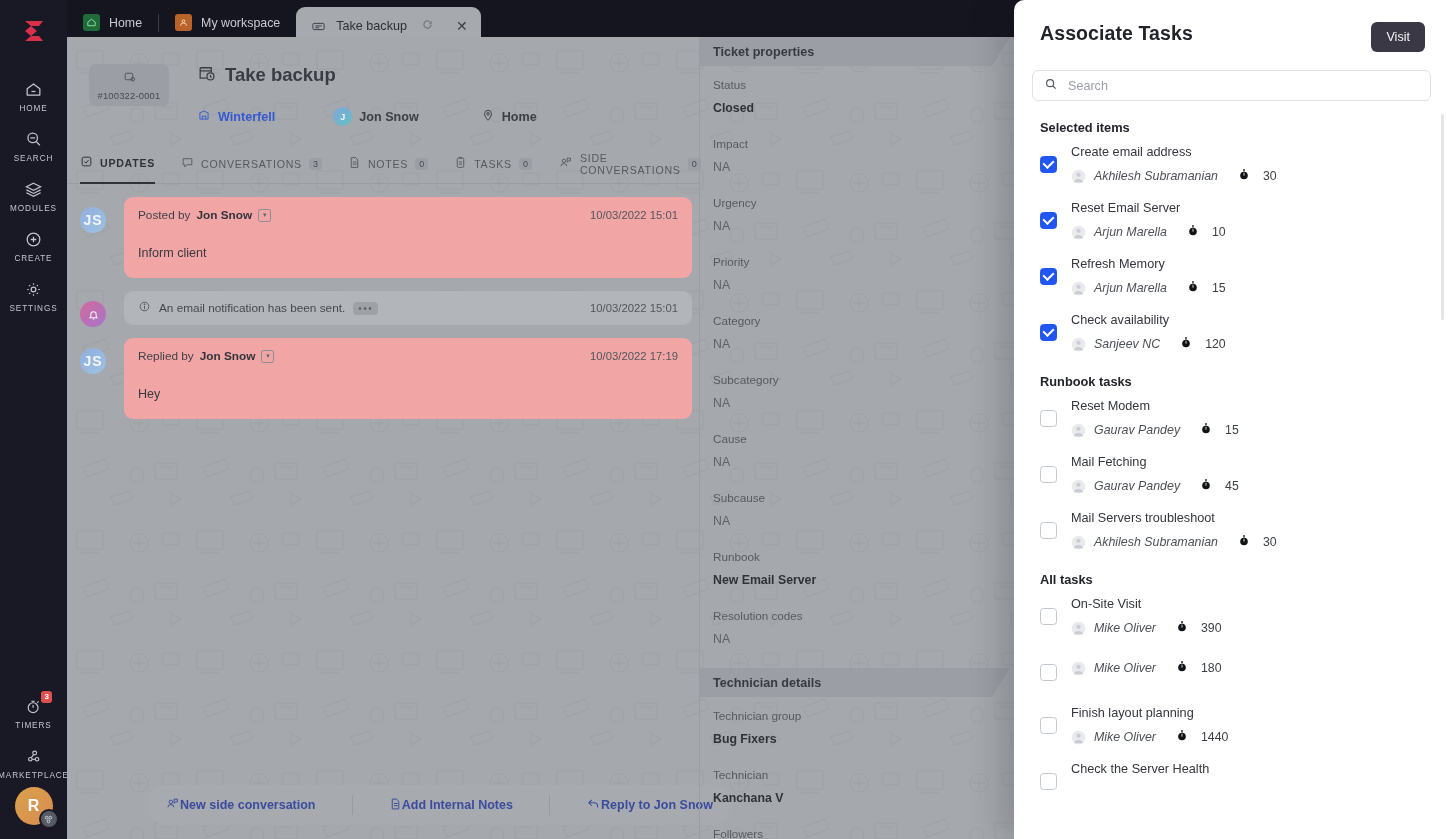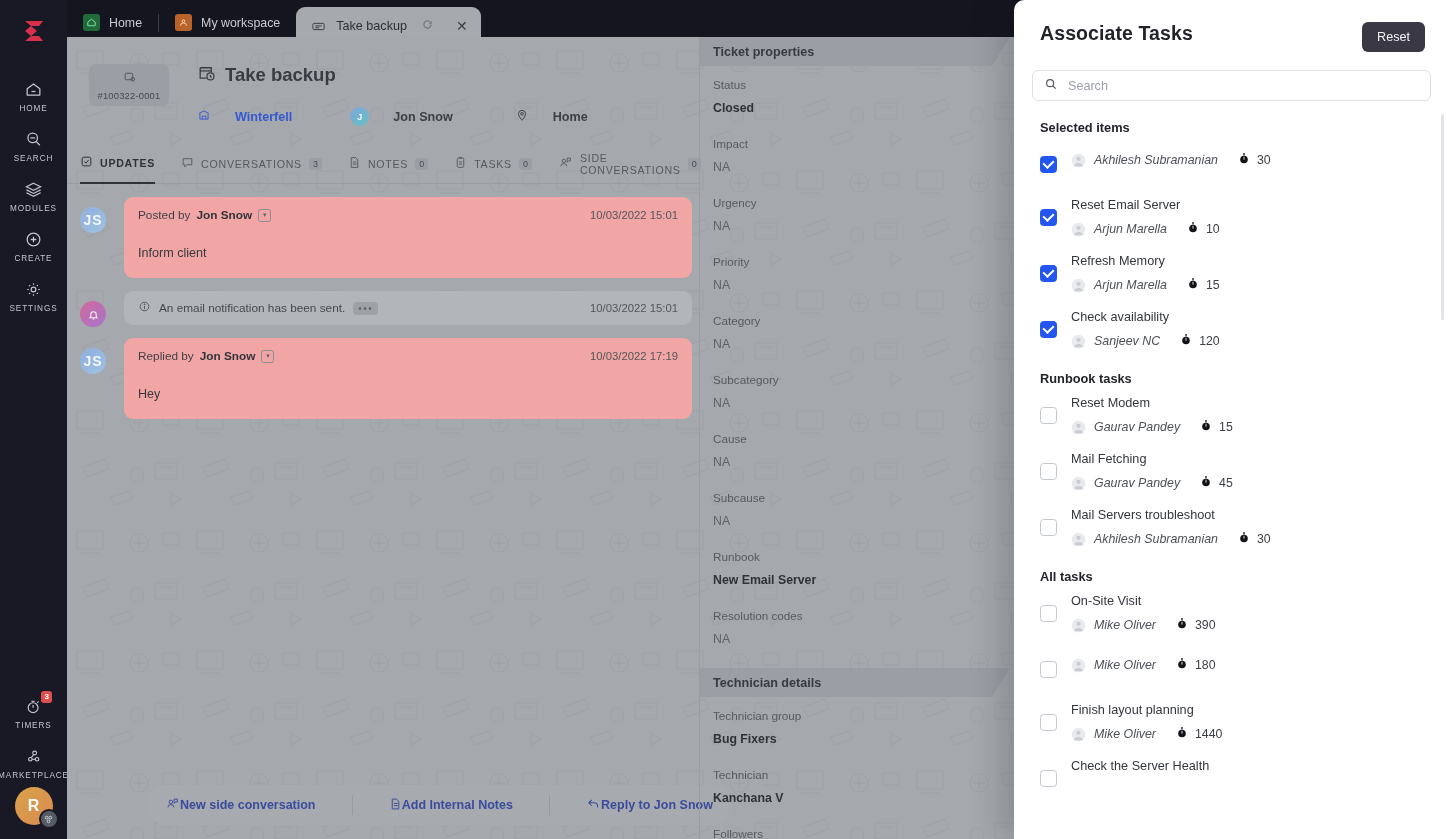--- a/index.html
+++ b/index.html
@@ -86,21 +86,21 @@
   .ticket-head { position:absolute; left:22px; top:18px; right:0; }
   .idbadge {
     position:absolute; left:0; top:9px; width:80px; height:42px;
     background:#9b9ea4; border-radius:7px;
     display:flex; flex-direction:column; align-items:center; justify-content:center; gap:3px;
   }
   .idbadge .idtxt { font-size: 9.4px; color:#3c3f46; letter-spacing:.2px; }
   .tk-title { position:absolute; left:108px; top:8px; display:flex; align-items:center; gap:9px; }
   .tk-title .ttxt { font-size:18.5px; font-weight:bold; color:#2e3138; }
   .tk-meta { position:absolute; left:108px; top:52px; display:flex; align-items:center; gap:0; }
-  .tk-meta .mitem { display:flex; align-items:center; gap:24px; font-size:12.6px; font-weight:bold; }
+  .tk-meta .mitem { display:flex; align-items:center; gap:7px; font-size:12.6px; font-weight:bold; }
   .tk-meta .m1 { color:#2b50d6; }
   .tk-meta .m2 { color:#31343b; margin-left:58px; }
   .tk-meta .m3 { color:#31343b; margin-left:62px; }
   .jon-av { width:19px;height:19px;border-radius:50%;
     background:linear-gradient(140deg,#7ea6e0,#5ec4c9); color:#fff; font-size:9px;
     display:flex;align-items:center;justify-content:center; }
 
   .subtabs {
     position:absolute; left:0; top:107px; width:632px; height:40px;
     display:flex; align-items:center; gap:0;
@@ -214,21 +214,21 @@
   .cb.on::after {
     content:""; width:8px; height:4.5px;
     border-left:2px solid #fff; border-bottom:2px solid #fff;
     transform: rotate(-45deg) translate(.5px,-1.5px);
   }
   .tmain { flex:1; }
   .tname { font-size:12.7px; color:#33363d; line-height:16px; }
   .trow { display:flex; align-items:center; gap:8px; margin-top:7px; }
   .av-ico { width:15px;height:15px; display:block; }
   .towner { font-size:12.4px; color:#4d5158;font-style:italic; }
-  .ttime { display:flex; align-items:center; gap:7px; margin-left:12px; }
+  .ttime { display:flex; align-items:center; gap:13px; margin-left:12px; }
   .tnum { font-size:12.3px; color:#3d4047; }
 
   .pscroll {
     position:absolute; right:5px; top:0; width:3px; height:206px;
     background:#e3e5ea; border-radius:2px;
   }
 </style>
 </head>
 <body>
 
@@ -650,21 +650,21 @@
 
       </div>
 
       <div class="veil"></div>
     </div>
   </div>
 
   <div class="panel">
     <div class="panel-head">
       <div class="panel-title">Associate Tasks</div>
-      <button class="done-btn">Reset</button>
+      <button class="done-btn">Visit</button>
     </div>
 
     <div class="searchwrap">
       <div class="searchbox">
         <span>
           <svg width="14" height="14" viewBox="0 0 24 24" fill="none" stroke="#55585f" stroke-width="2">
             <circle cx="10.5" cy="10.5" r="6"></circle>
               <path d="M15 15 L20 20"></path>
           </svg>
         </span>
@@ -673,20 +673,21 @@
     </div>
 
     <div class="panel-body">
       <div class="pscroll"></div>
 
       <div class="grouphead">Selected items</div>
 
       <div class="task">
         <span class="cb on"></span>
         <div class="tmain">
+          <div class="tname">Create email address</div>
           <div class="trow">
             <span>
               <svg class="av-ico" viewBox="0 0 24 24">
                   <circle cx="12" cy="12" r="11" fill="#e8eaee"></circle>
                   <circle cx="12" cy="9.2" r="3.4" fill="#c9ccd3"></circle>
                   <path d="M4.8 21 a7.4 6.6 0 0 1 14.4 0 z" fill="#c9ccd3"></path>
                 </svg>
             </span>
             <span class="towner">Akhilesh Subramanian</span>
             <span class="ttime">

